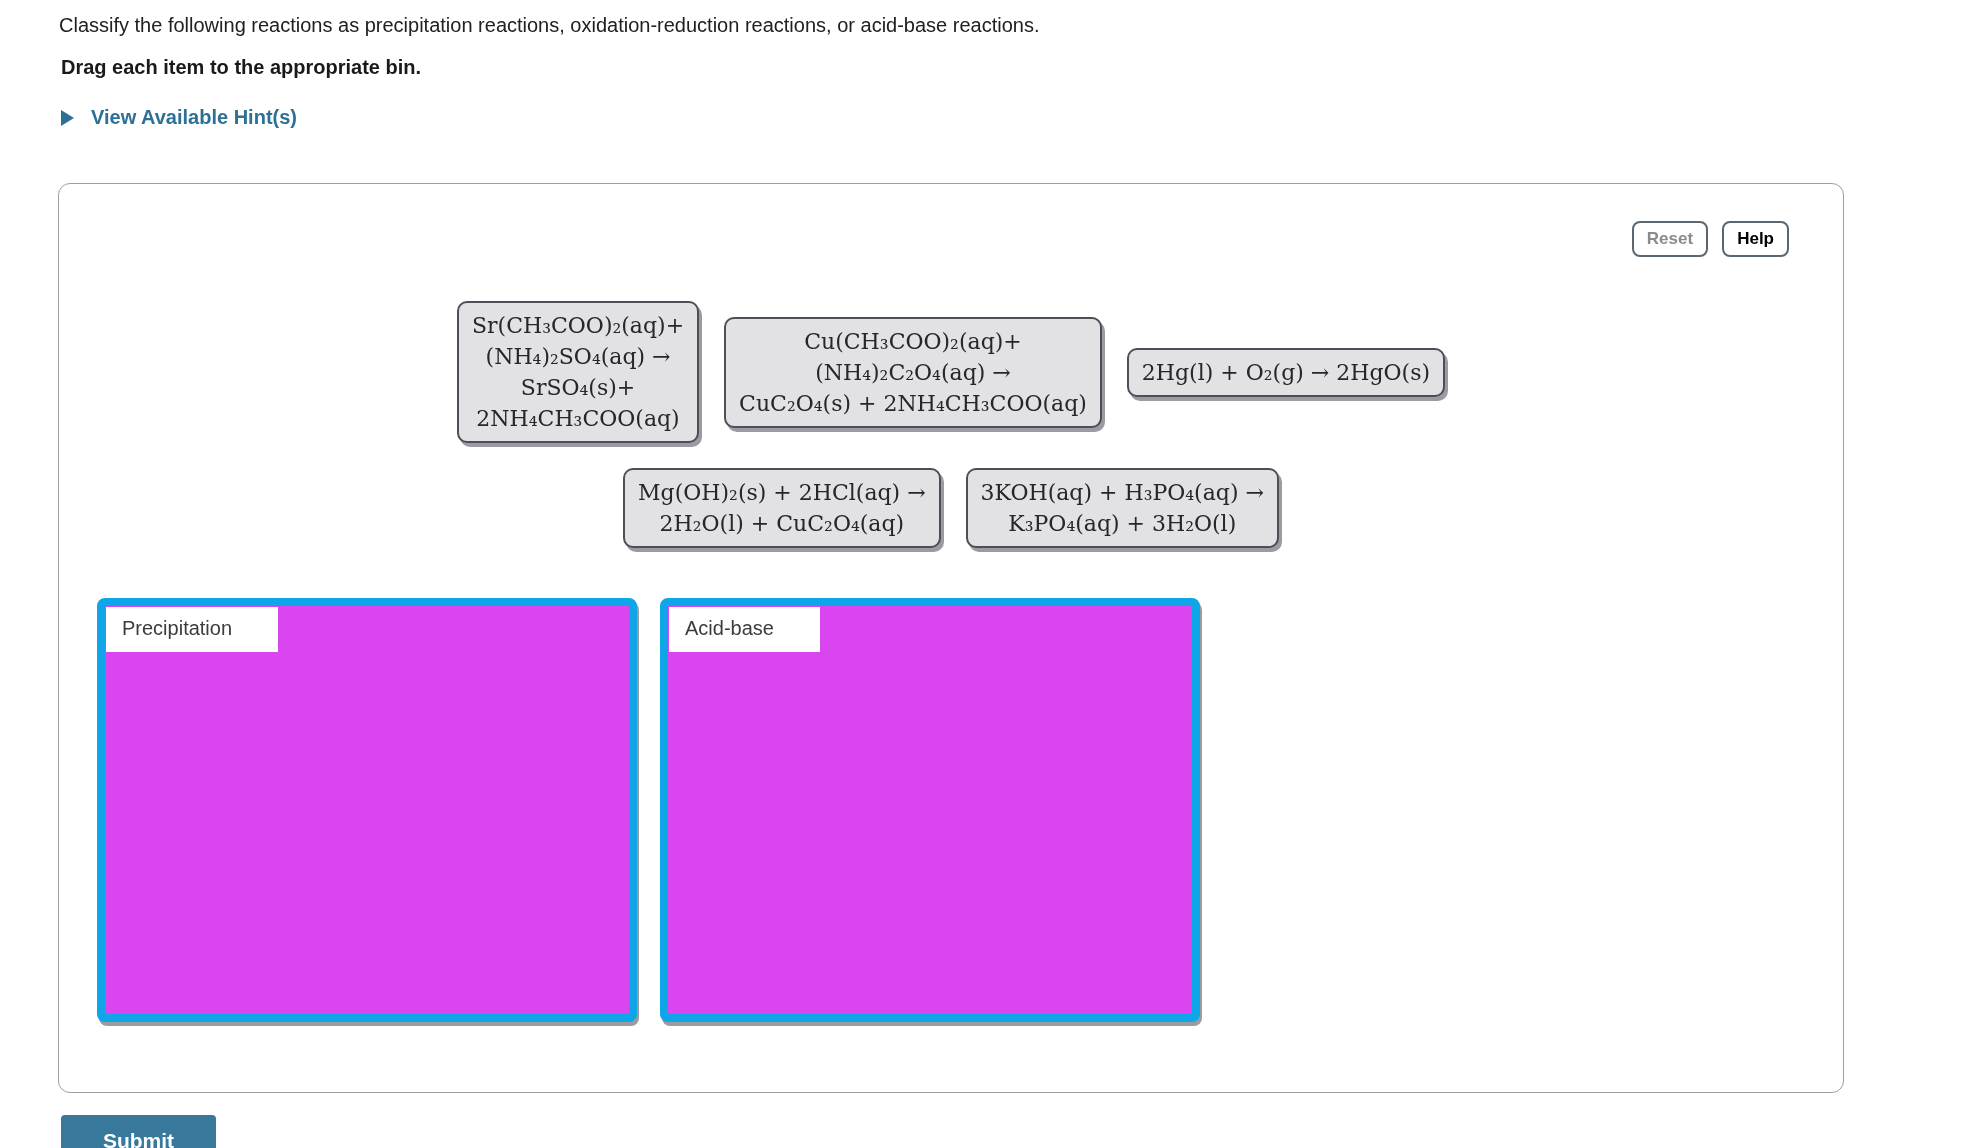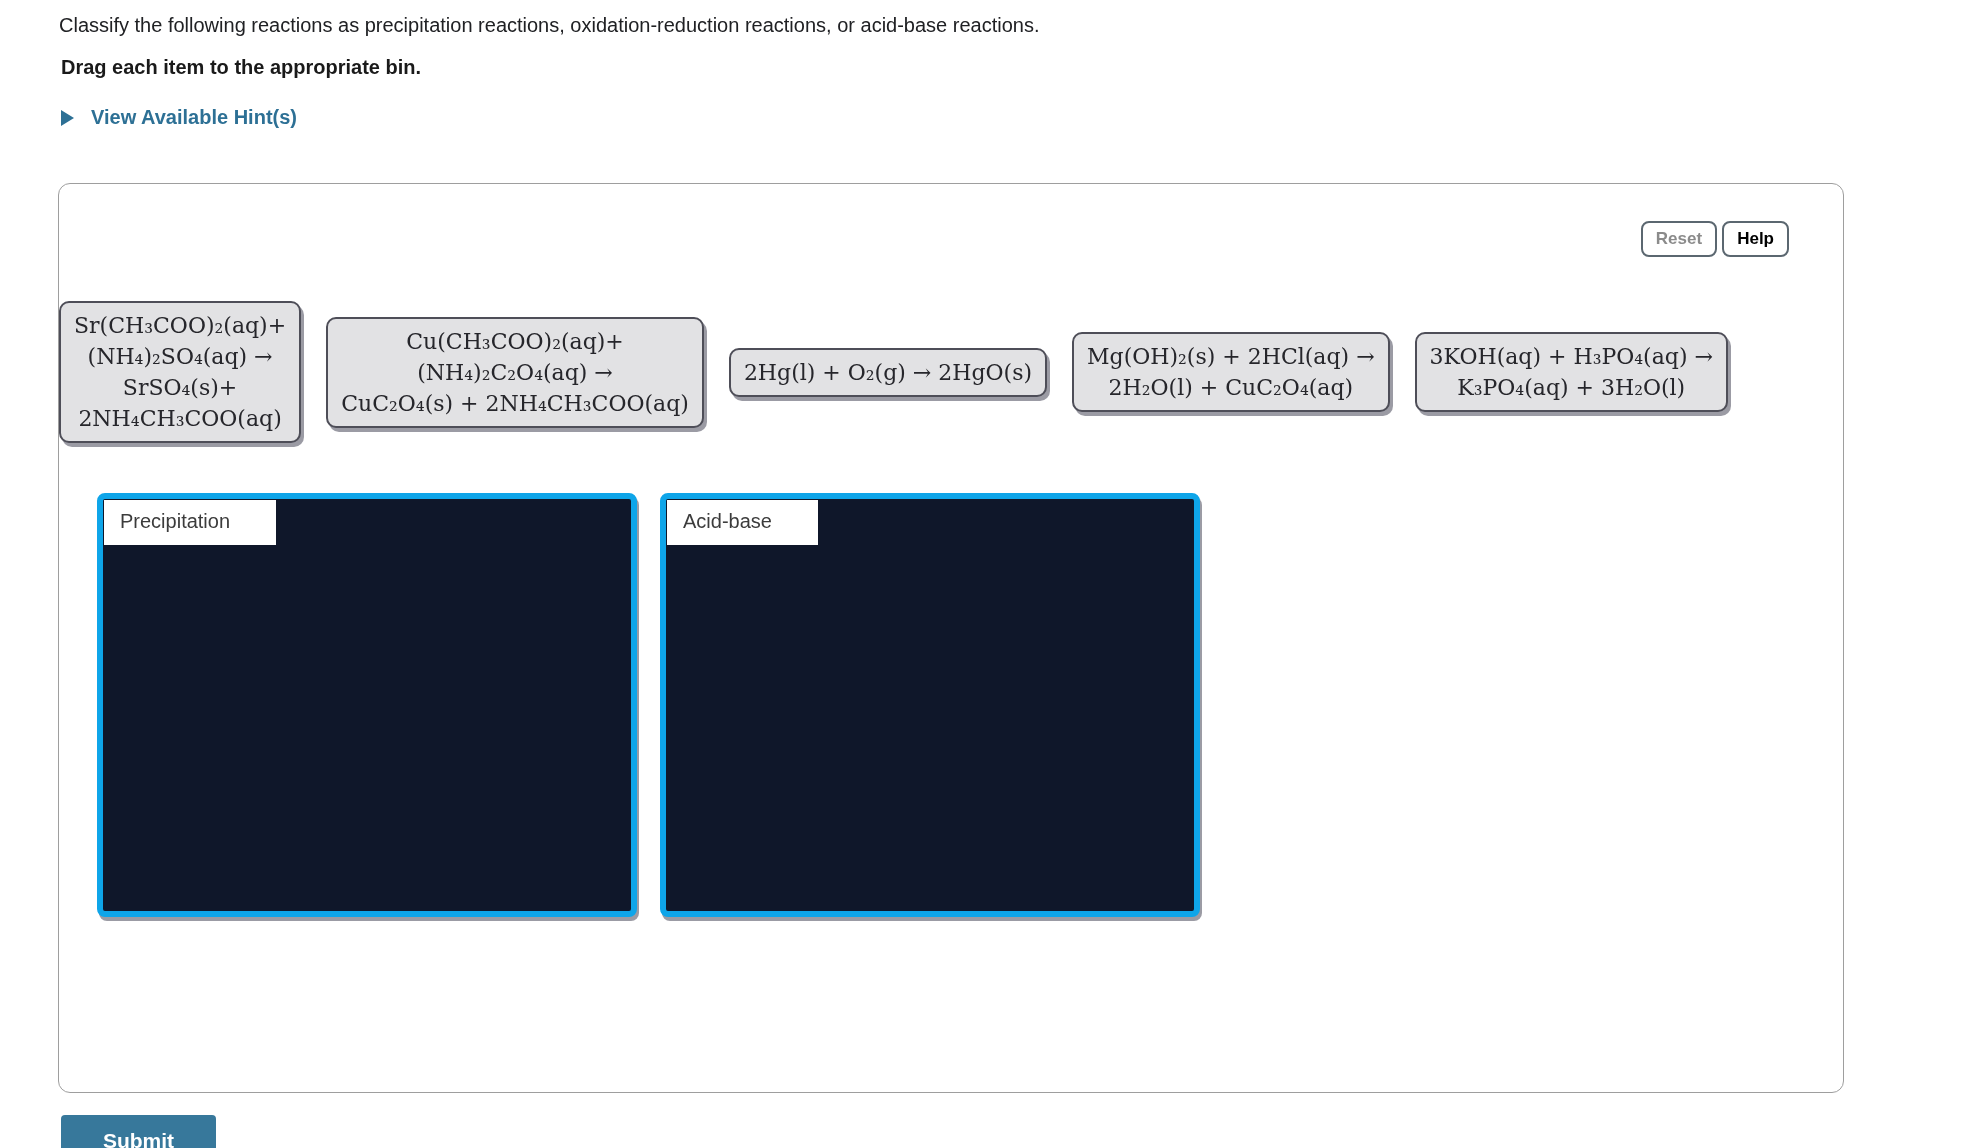--- a/index.html
+++ b/index.html
@@ -48,38 +48,39 @@
     margin-top: 54px;
     border: 1.5px solid #9e9e9e;
     border-radius: 12px;
     background: #ffffff;
     position: relative;
   }
   .board-controls {
     position: absolute;
     top: 37px; right: 54px;
     display: flex;
-    gap: 5px;
+    gap: 14px;
   }
   .ctrl-btn {
     font-family: "Liberation Sans", sans-serif;
     font-size: 17px;
     font-weight: bold;
     background: #ffffff;
     border: 2px solid #5b6770;
     border-radius: 8px;
     padding: 6px 13px;
     cursor: pointer;
   }
   .ctrl-btn.reset { color: #8b8b8b; }
   .ctrl-btn.help  { color: #000000; }
 
   .items-area {
     padding-top: 117px;
     display: flex;
+    flex-direction: column;
     align-items: center;
     gap: 25px;
   }
   .items-row {
     display: flex;
     align-items: center;
     gap: 25px;
   }
   .drag-item {
     font-family: "DejaVu Serif", serif;
@@ -97,22 +98,22 @@
   }
 
   .bins {
     display: flex;
     gap: 23px;
     margin: 50px 0 0 38px;
   }
   .bin {
     width: 540px;
     height: 424px;
-    background: #0f172a;
-    border: 6px solid #0ea5e9;
+    background: #d946ef;
+    border: 8px solid #0ea5e9;
     border-radius: 8px;
     box-shadow: 2px 4px 0 #9b9ba4;
     overflow: hidden;
   }
   .bin-label {
     display: inline-block;
     background: #ffffff;
     color: #3c3c3c;
     font-size: 20px;
     padding: 10px 46px 12px 16px;

